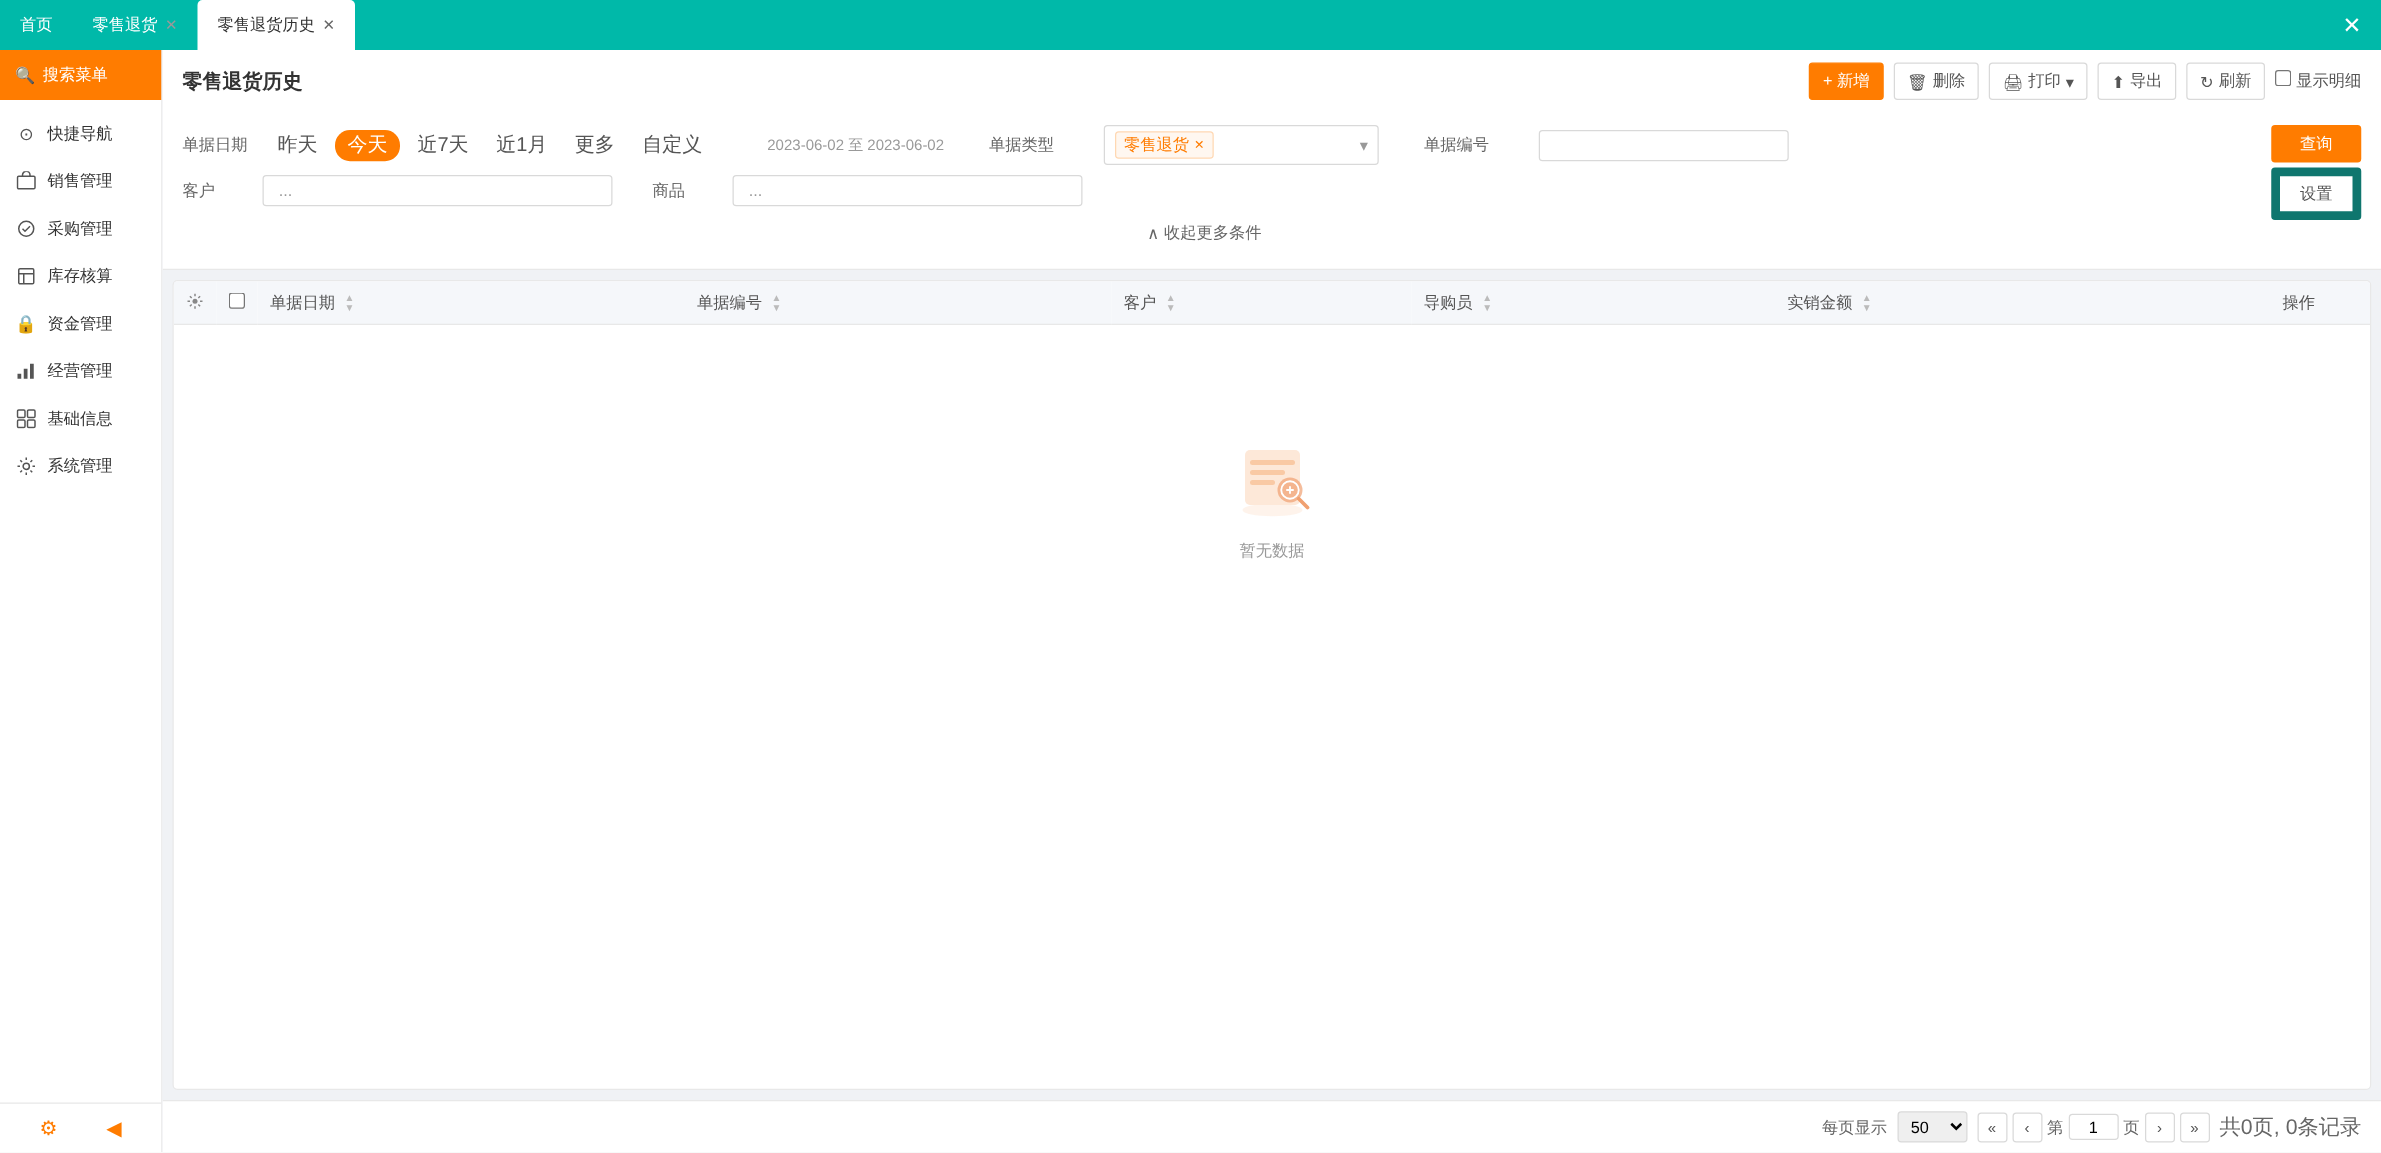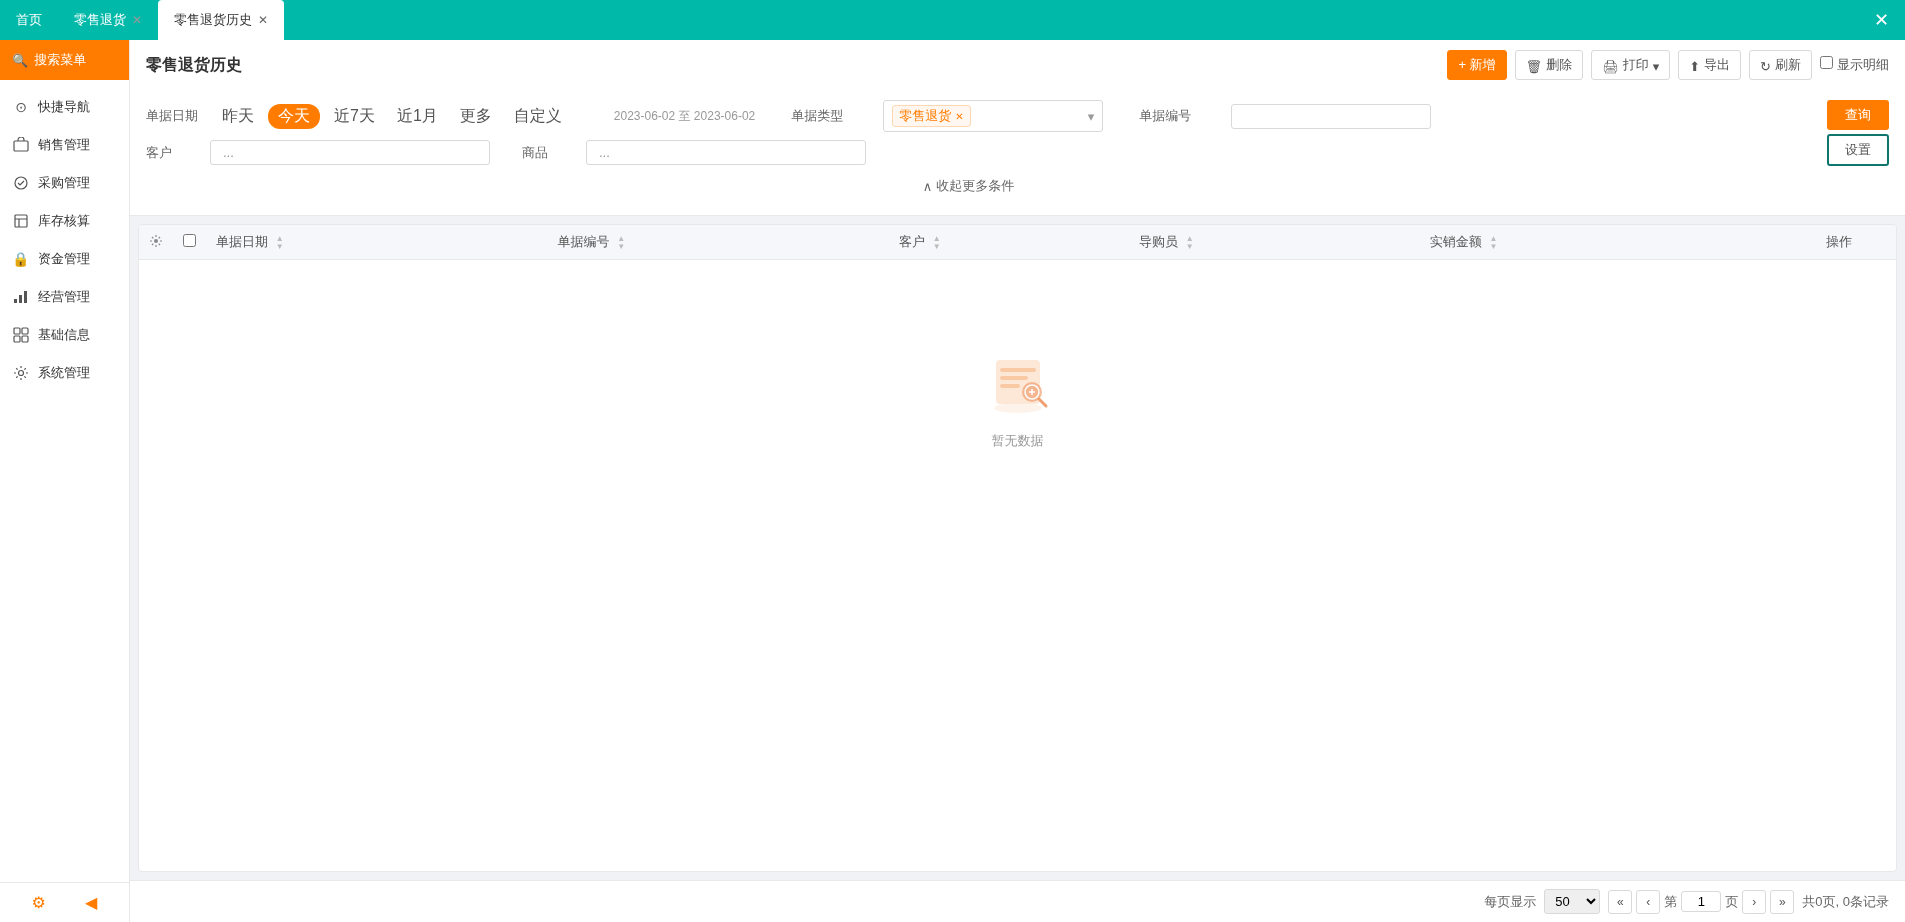--- a/index.html
+++ b/index.html
@@ -143,21 +143,21 @@
       font-weight: bold;
       color: #333;
     }
     .toolbar {
       display: flex;
       align-items: center;
       gap: 8px;
     }
     .toolbar-btn {
       display: flex;
-      align-items: flex-end;
+      align-items: center;
       gap: 4px;
       padding: 5px 10px;
       border: 1px solid #d9d9d9;
       background: #fff;
       border-radius: 3px;
       cursor: pointer;
       color: #555;
       font-size: 13px;
     }
     .toolbar-btn.primary {
@@ -382,36 +382,36 @@
     .page-input {
       width: 40px;
       border: 1px solid #d9d9d9;
       border-radius: 3px;
       padding: 2px 4px;
       text-align: center;
       font-size: 13px;
     }
     .total-text {
       color: #666;
-      font-size: 13px;
+      font-size: 17px;
     }
 
     
     .query-btn {
       background: #ff7c00;
       border: none;
       color: #fff;
       padding: 6px 18px;
       border-radius: 3px;
       cursor: pointer;
       font-size: 13px;
     }
     .setting-btn {
       background: #fff;
-      border: 2px solid #0f766e;
+      border: 7px solid #0f766e;
       color: #555;
       padding: 5px 16px;
       border-radius: 3px;
       cursor: pointer;
       font-size: 13px;
     }
     .query-setting-col {
       display: flex;
       flex-direction: column;
       gap: 4px;

